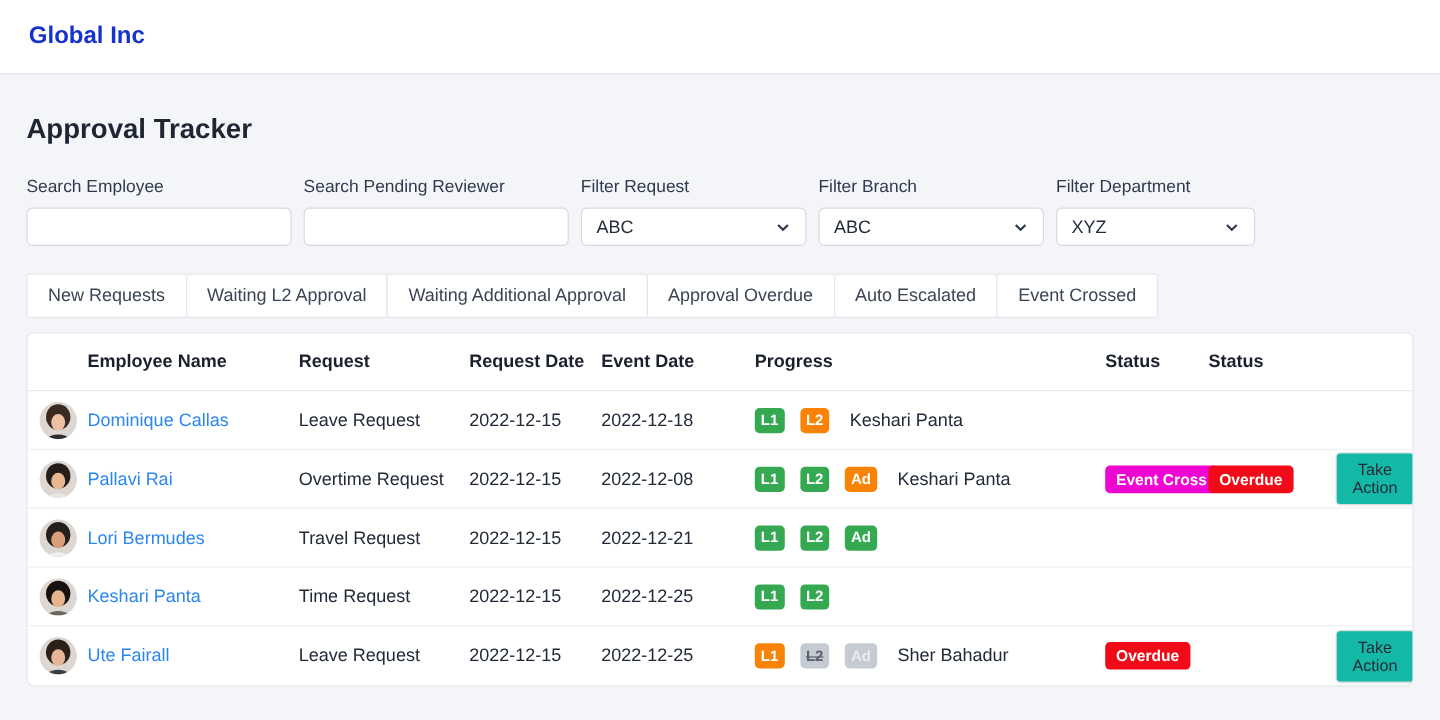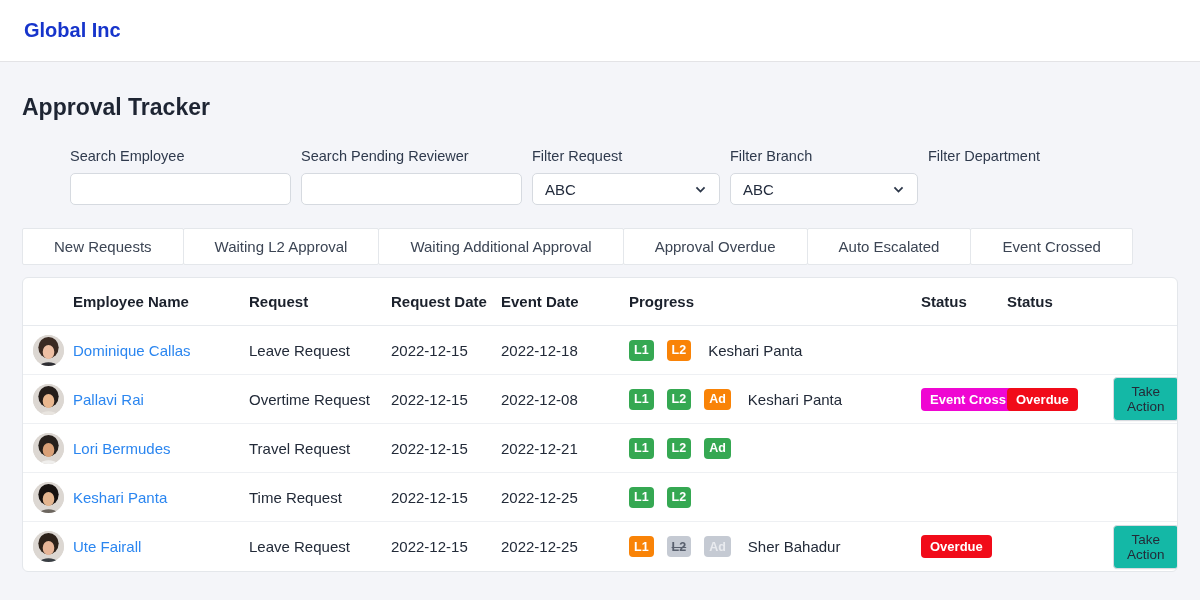--- a/index.html
+++ b/index.html
@@ -12,21 +12,21 @@
   
   .app-header {
     height: 62px; background: #ffffff; border-bottom: 1px solid #e3e3e6;
     display: flex; align-items: center; padding: 0 24px;
   }
   .brand { font-size: 20px; font-weight: bold; color: var(--brand, #1634cb); cursor: pointer; }
   
   .main { padding: 32px 22px 0; }
   .page-title { font-size: 23px; font-weight: bold; color: #1e2533; margin-bottom: 27px; }
   
-  .filters { display: flex; gap: 10px; margin-left: 48px; }
+  .filters { display: flex; gap: 10px; }
   .filter-group { display: flex; flex-direction: column; gap: 9px; }
   .filter-group:nth-child(1) { width: 221px; }
   .filter-group:nth-child(2) { width: 221px; }
   .filter-group:nth-child(3) { width: 188px; }
   .filter-group:nth-child(4) { width: 188px; }
   .filter-group:nth-child(5) { width: 166px; }
   .filter-label { font-size: 14.5px; color: #2f3a4d; }
   .filter-input {
     height: 32px; width: 100%; border: 1px solid #d6dae0; border-radius: 5px;
     background: #fff; padding: 0 10px; font-family: inherit; font-size: 15px; color: #232c3d;
@@ -35,21 +35,21 @@
   .select-box {
     height: 32px; width: 100%; border: 1px solid #d6dae0; border-radius: 5px;
     background: #fff; padding: 0 12px; display: flex; align-items: center;
     justify-content: space-between; cursor: pointer;
   }
   .select-value { font-size: 15px; color: #232c3d; }
   .chevron { width: 13px; height: 13px; stroke: #2b3648; stroke-width: 2.2; fill: none; }
   
   .tabs { display: flex; margin-top: 23px; }
   .tab {
-    background: #fff; border: 1px solid #e4e7eb; padding: 0 31px; height: 37px;
+    background: #fff; border: 1px solid #e4e7eb; padding: 0 17px; height: 37px;
     font-family: inherit; font-size: 15px; color: #3c4554; cursor: pointer;
     margin-left: -1px; border-radius: 2px; white-space: nowrap;
   }
   .tab:first-child { margin-left: 0; }
   
   .card {
     margin-top: 12px; background: #fff; border: 1px solid #e4e7eb; border-radius: 6px;
     overflow: hidden;
   }
   .thead, .tr {
@@ -129,20 +129,26 @@
     <div class="select-box">
       <span class="select-value">ABC</span>
       <svg class="chevron" viewBox="0 0 16 16">
         <polyline points="3,5.5 8,10.5 13,5.5"></polyline>
       </svg>
     </div>
   </div>
       <div class="filter-group">
     <label class="filter-label">Filter Department</label>
 
+    <div class="select-box">
+      <span class="select-value">XYZ</span>
+      <svg class="chevron" viewBox="0 0 16 16">
+        <polyline points="3,5.5 8,10.5 13,5.5"></polyline>
+      </svg>
+    </div>
   </div>
     </div>
 
   <div class="tabs" id="tabs">
       <button class="tab">New Requests</button>
       <button class="tab">Waiting L2 Approval</button>
       <button class="tab">Waiting Additional Approval</button>
       <button class="tab">Approval Overdue</button>
       <button class="tab">Auto Escalated</button>
       <button class="tab">Event Crossed</button>

